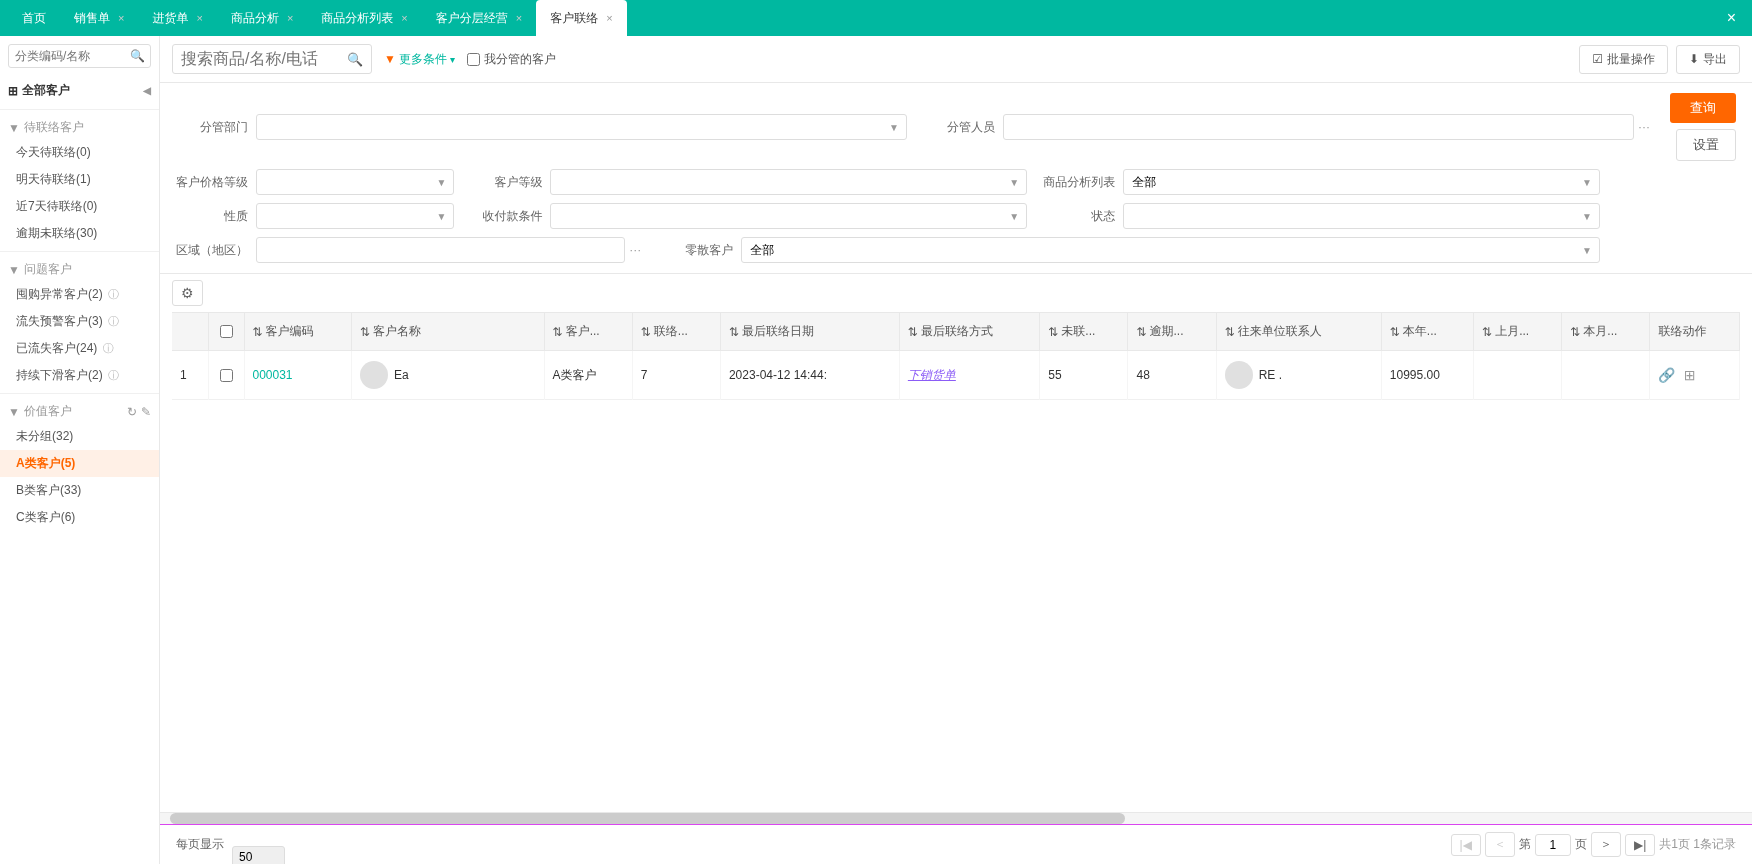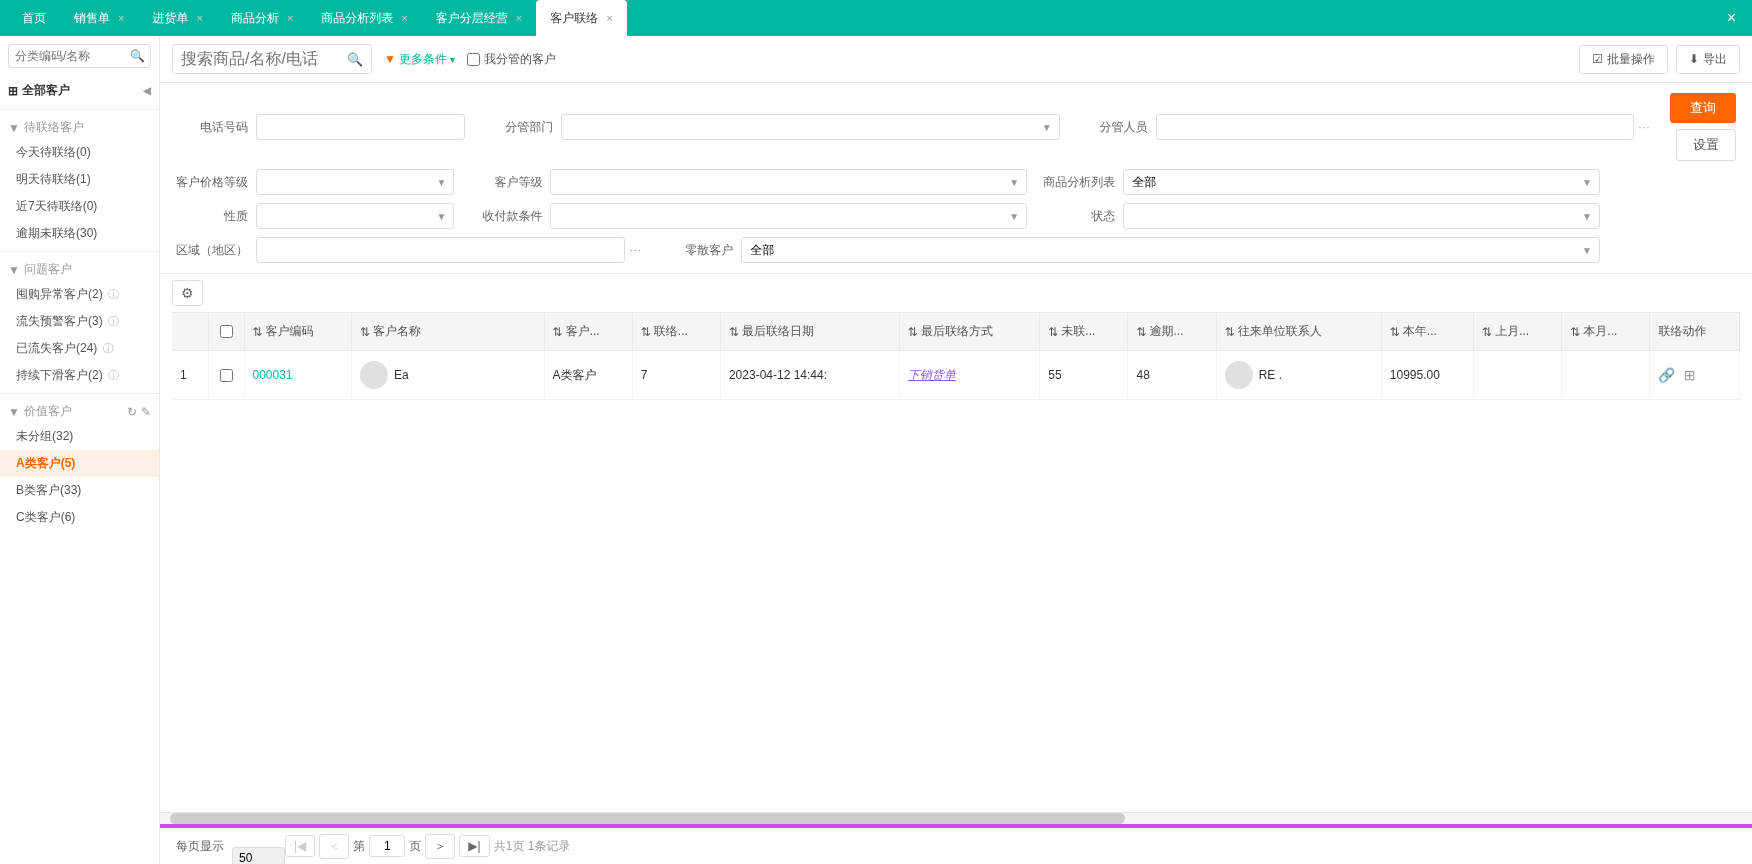--- a/index.html
+++ b/index.html
@@ -272,25 +272,26 @@
       width: 28px; height: 28px;
       background: #e0e0e0;
       border-radius: 50%;
       display: inline-block;
     }
 
     
     .pagination-bar {
       height: 40px;
       background: #fff;
-      border-top: 4px solid #d946ef;
+      border-top: 1px solid #d946ef;
       display: flex;
       align-items: center;
       padding: 0 16px;
-      gap: 0;
+      gap: 10px;
+      justify-content: space-between;
     }
     .pagination-left { display: flex; align-items: center; gap: 8px; }
     .page-size-label { color: #666; }
     .page-size-select {
       border: 1px solid #ddd;
       border-radius: 3px;
       padding: 3px 24px 3px 6px;
       appearance: none;
       font-size: 12px;
       margin-top: 24px;
@@ -490,24 +491,20 @@
       </button>
       <button class="action-btn export">
         <span>⬇</span>
         <span>导出</span>
       </button>
     </div>
 
     <div class="advanced-filter">
 
       <div class="filter-row">
-        <div class="filter-field">
-          <span class="filter-label">电话号码</span>
-          <input class="filter-input" type="text" style="flex: 2 1 0%;">
-        </div>
         <div class="filter-field" style="flex:2;">
           <span class="filter-label">分管部门</span>
           <div class="select-wrap" style="flex:2;">
             <select><option></option></select>
             <span class="arrow">▼</span>
           </div>
         </div>
         <div class="filter-field" style="flex:2;">
           <span class="filter-label">分管人员</span>
           <input class="filter-input" type="text" style="flex: 2 1 0%;">

